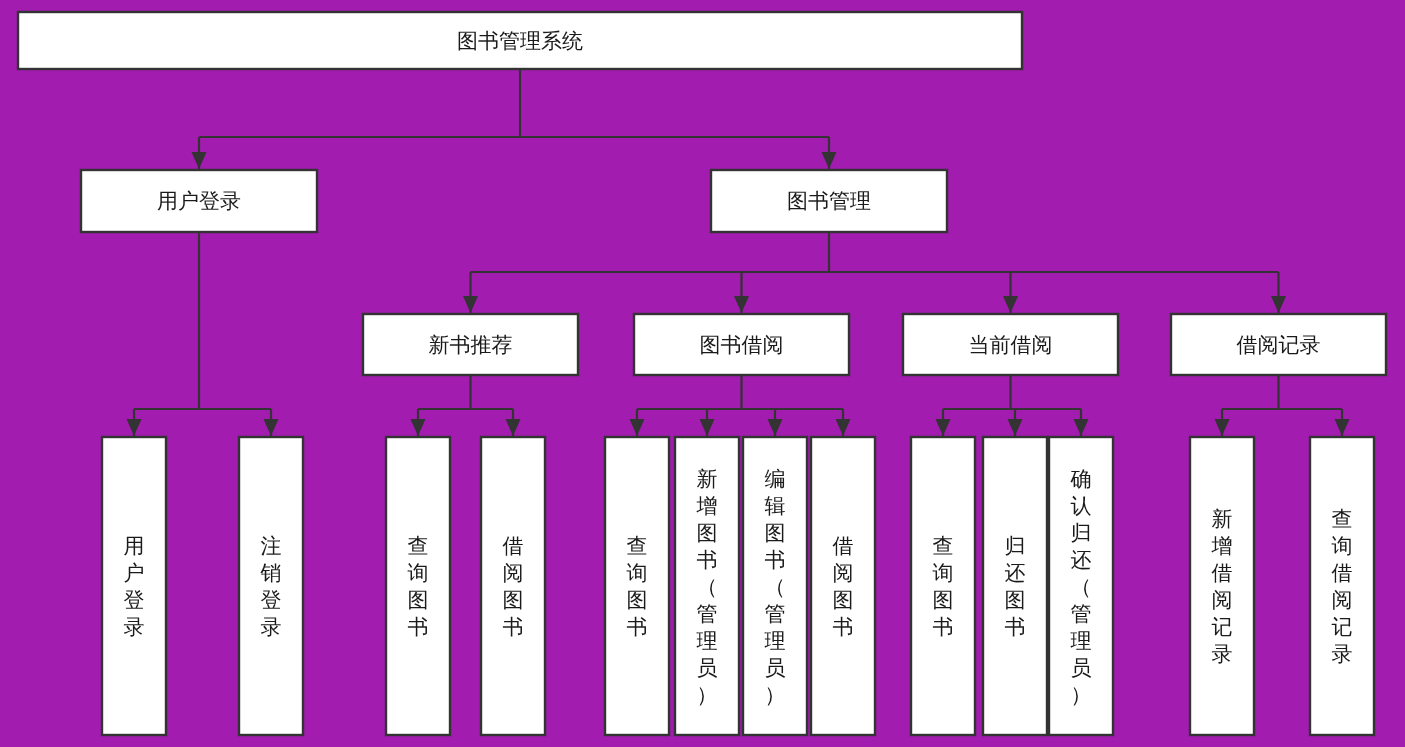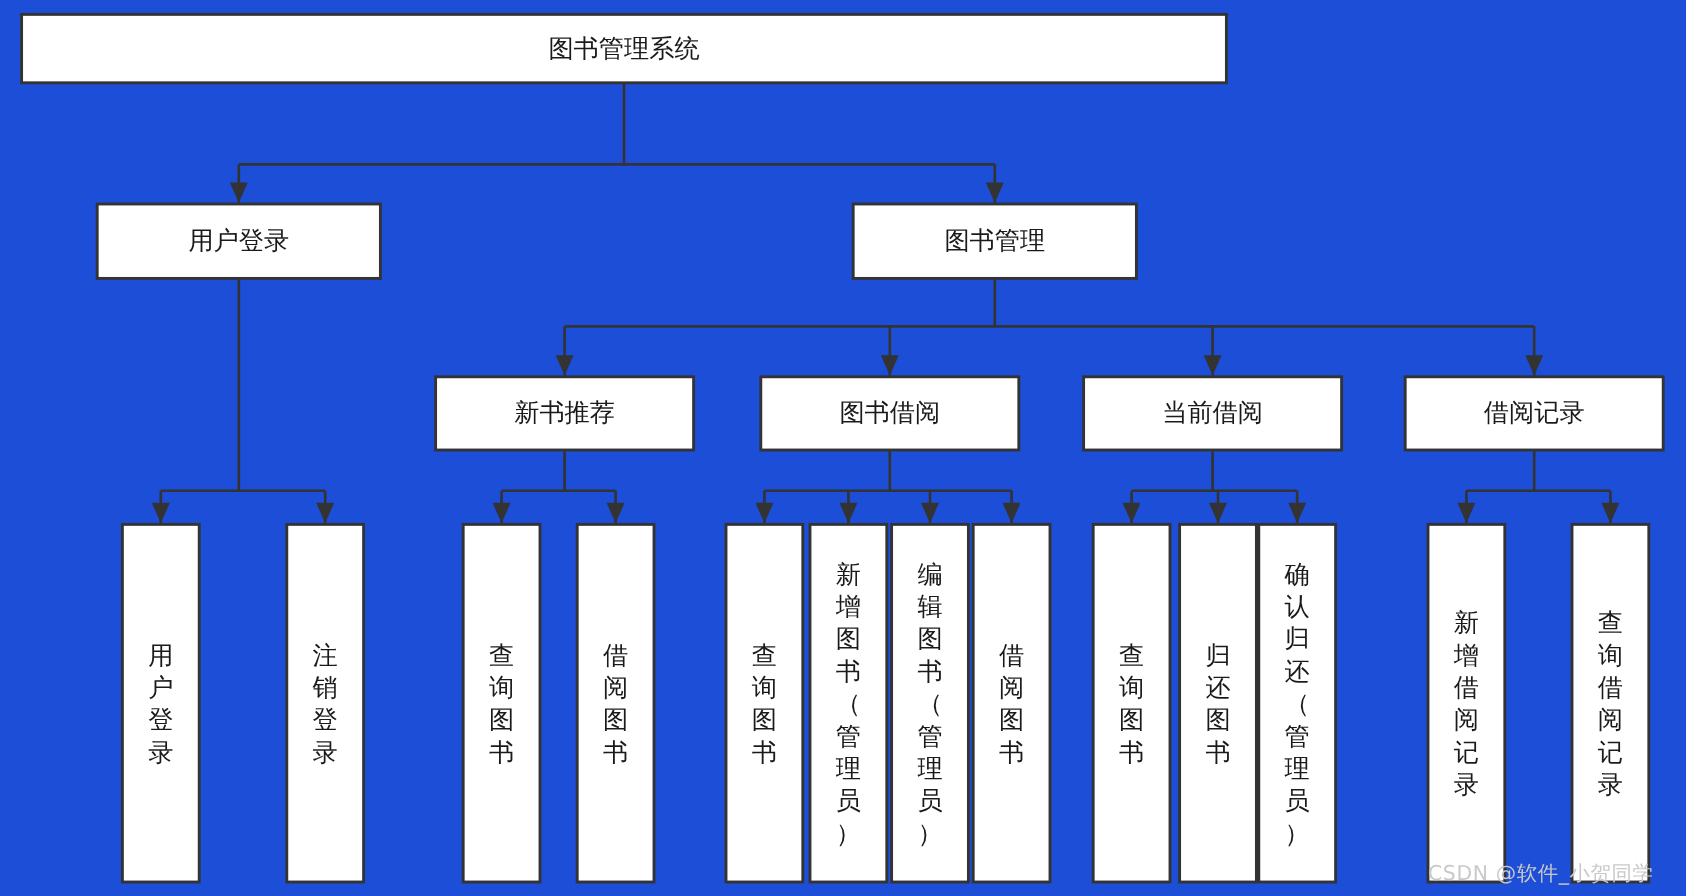--- a/index.html
+++ b/index.html
@@ -8,21 +8,21 @@
     padding: 0;
     background: #ffffff;
   }
   body {
     font-family: "DejaVu Sans", "Liberation Sans", sans-serif;
   }
   #diagram-root {
     position: relative;
     width: 1405px;
     height: 747px;
-    background: #1d4ed8;
+    background: #a21caf;
     overflow: hidden;
   }
   svg.tree-canvas {
     position: absolute;
     left: 0;
     top: 0;
     width: 1405px;
     height: 747px;
     display: block;
   }
@@ -215,15 +215,14 @@
           <rect x="1190" y="437" width="64" height="298" class="node-box"></rect>
           <text class="node-label-v" x="1222" y="526.06"><tspan x="1222" dy="0">新</tspan><tspan x="1222" dy="27">增</tspan><tspan x="1222" dy="27">借</tspan><tspan x="1222" dy="27">阅</tspan><tspan x="1222" dy="27">记</tspan><tspan x="1222" dy="27">录</tspan></text>
         </g>
         <g>
           <rect x="1310" y="437" width="64" height="298" class="node-box"></rect>
           <text class="node-label-v" x="1342" y="526.06"><tspan x="1342" dy="0">查</tspan><tspan x="1342" dy="27">询</tspan><tspan x="1342" dy="27">借</tspan><tspan x="1342" dy="27">阅</tspan><tspan x="1342" dy="27">记</tspan><tspan x="1342" dy="27">录</tspan></text>
         </g>
       </g>
   </svg>
 
-  <div class="watermark-text" id="watermark" style="left:1190px; top:716px;">CSDN @软件_小贺同学</div>
 
 </div>
 
 </body></html>

